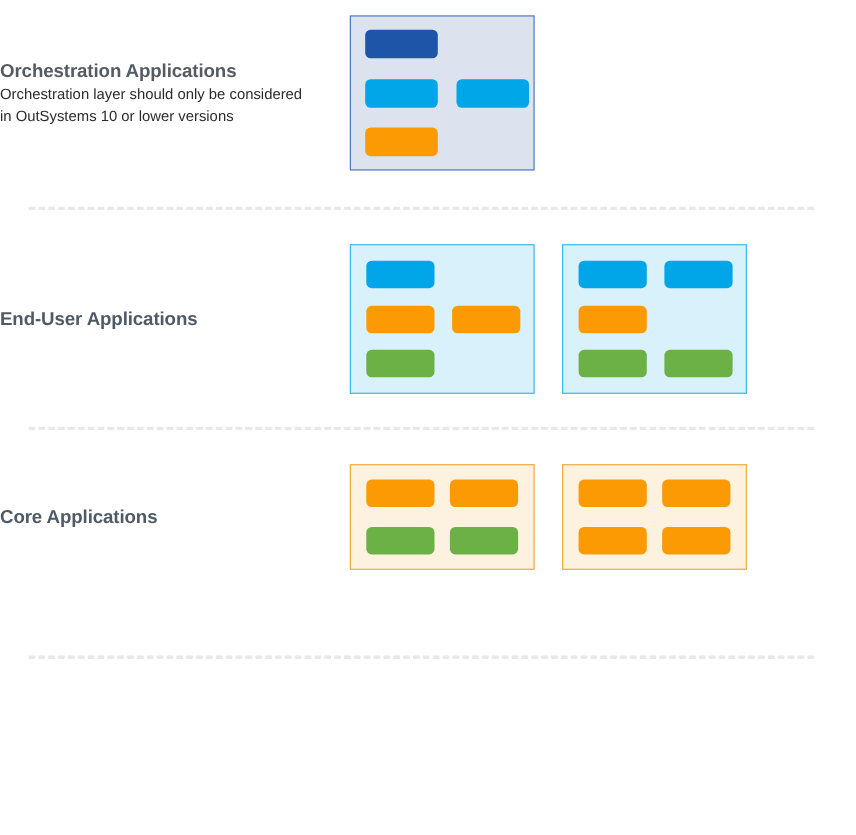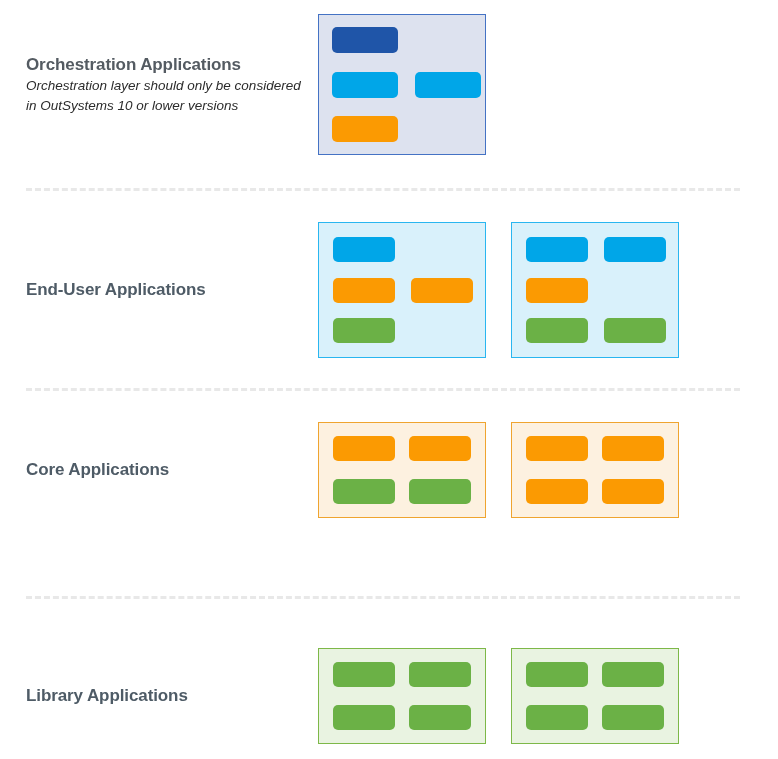--- a/index.html
+++ b/index.html
@@ -28,40 +28,38 @@
     position: absolute;
     left: 0;
     width: 778px;
     display: flex;
     flex-direction: row;
     align-items: center;
   }
 
   .layer-label-col {
     width: 318px;
-    padding-left: 26px;
     padding-right: 14px;
     flex: 0 0 318px;
   }
 
   .layer-title {
     font-size: 17px;
     font-weight: bold;
     color: #545B62;
     letter-spacing: -0.1px;
     line-height: 1.25;
     white-space: nowrap;
   }
   .layer-title.slate {
     color: #4E5B66;
   }
 
   .layer-note {
     font-size: 13.5px;
-    font-style: italic;
     color: #2B2B2B;
     line-height: 1.42;
     margin-top: 1px;
     max-width: 280px;
   }
 
   .apps-col {
     flex: 1 1 auto;
     display: flex;
     flex-direction: row;
@@ -244,40 +242,13 @@
             <div class="module" style="background: rgb(251, 154, 2);"></div>
             <div class="module" style="background: rgb(251, 154, 2);"></div>
           </div>
           <div class="module-row">
             <div class="module" style="background: rgb(251, 154, 2);"></div>
             <div class="module" style="background: rgb(251, 154, 2);"></div>
           </div>
         </div>
       </div>
     </div>
-    <div class="layer" style="top: 648px;">
-      <div class="layer-label-col">
-        <div class="layer-title slate">Library Applications</div>
-      </div>
-      <div class="apps-col">
-        <div class="app-box box-library">
-          <div class="module-row">
-            <div class="module" style="background: rgb(107, 177, 70);"></div>
-            <div class="module" style="background: rgb(107, 177, 70);"></div>
-          </div>
-          <div class="module-row">
-            <div class="module" style="background: rgb(107, 177, 70);"></div>
-            <div class="module" style="background: rgb(107, 177, 70);"></div>
-          </div>
-        </div>
-        <div class="app-box box-library">
-          <div class="module-row">
-            <div class="module" style="background: rgb(107, 177, 70);"></div>
-            <div class="module" style="background: rgb(107, 177, 70);"></div>
-          </div>
-          <div class="module-row">
-            <div class="module" style="background: rgb(107, 177, 70);"></div>
-            <div class="module" style="background: rgb(107, 177, 70);"></div>
-          </div>
-        </div>
-      </div>
-    </div>
   </div>
 
 </body></html>

